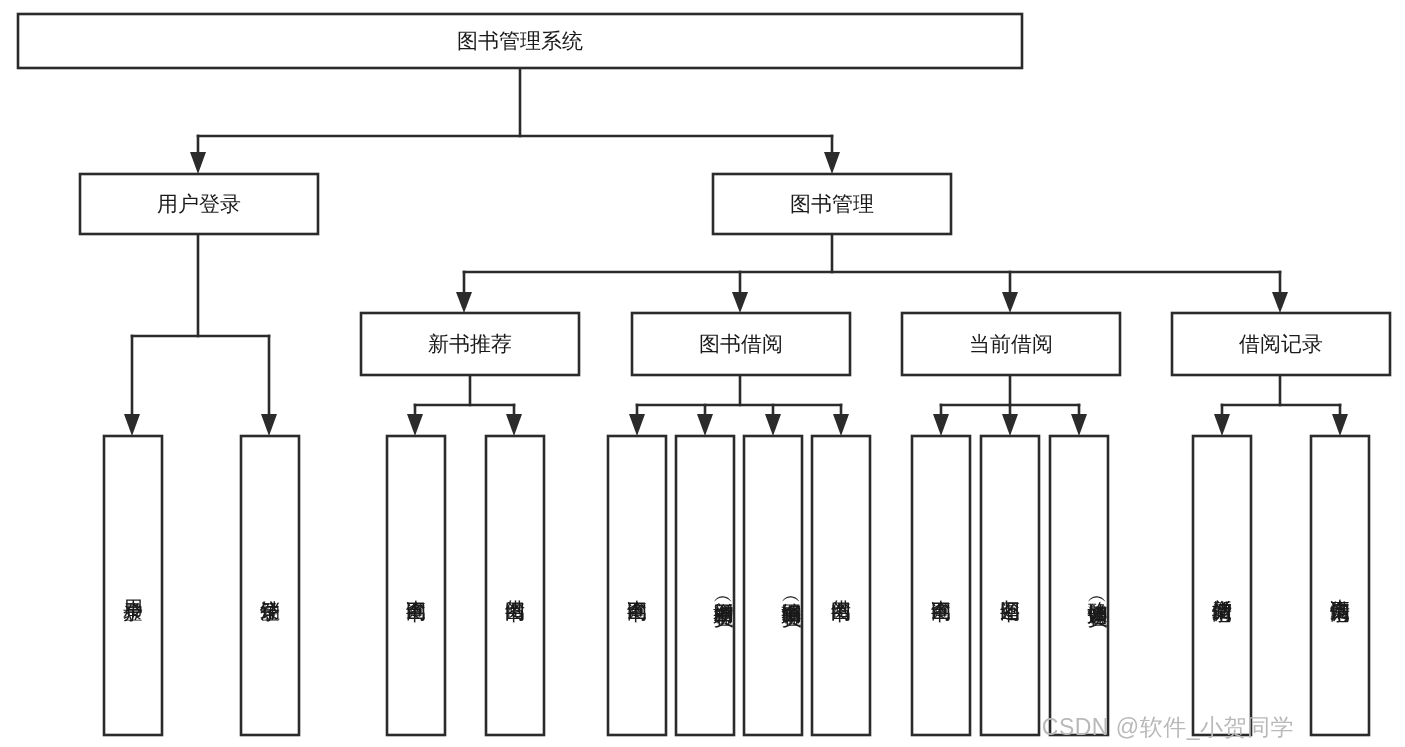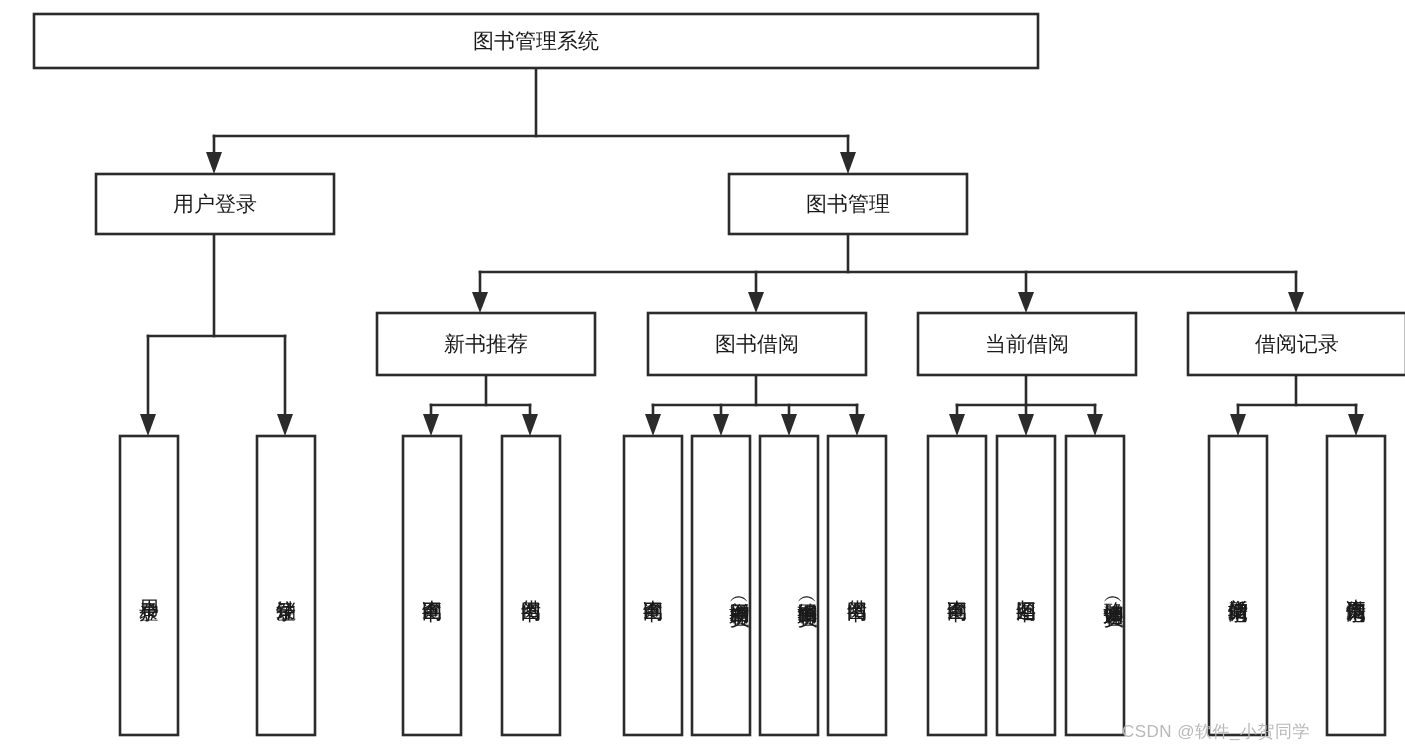--- a/index.html
+++ b/index.html
@@ -11,21 +11,20 @@
     width: 1405px;
     height: 747px;
     font-family: "Liberation Sans", "DejaVu Sans", sans-serif;
     overflow: hidden;
     position: relative;
   }
   #diagram-root {
     position: relative;
     width: 1308px;
     height: 747px;
-    margin-left: 16px;
   }
   svg.diagram-svg {
     position: absolute;
     top: 0;
     left: 0;
     width: 1405px;
     height: 747px;
     display: block;
   }
   .node-box {
@@ -64,21 +63,21 @@
     justify-content: center;
     text-align: center;
     white-space: nowrap;
     pointer-events: none;
   }
   .watermark {
     position: absolute;
     right: 14px;
     bottom: 4px;
     font-family: "Liberation Sans", "DejaVu Sans", sans-serif;
-    font-size: 17px;
+    font-size: 23px;
     color: #b9b9b9;
     white-space: nowrap;
     letter-spacing: 0.5px;
   }
 </style>
 </head>
 <body>
 
 <div id="diagram-root">
 

